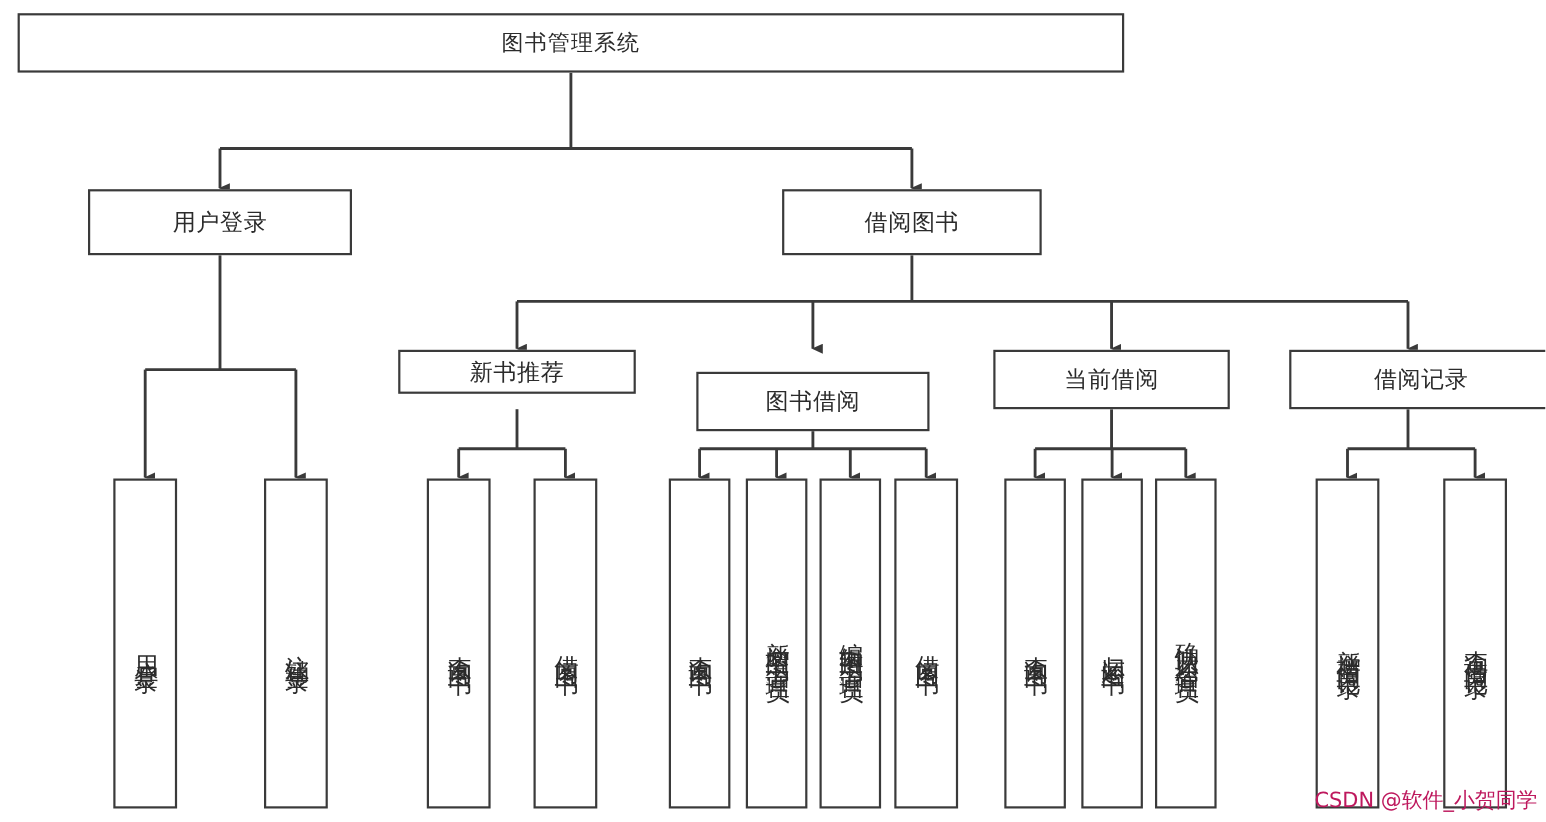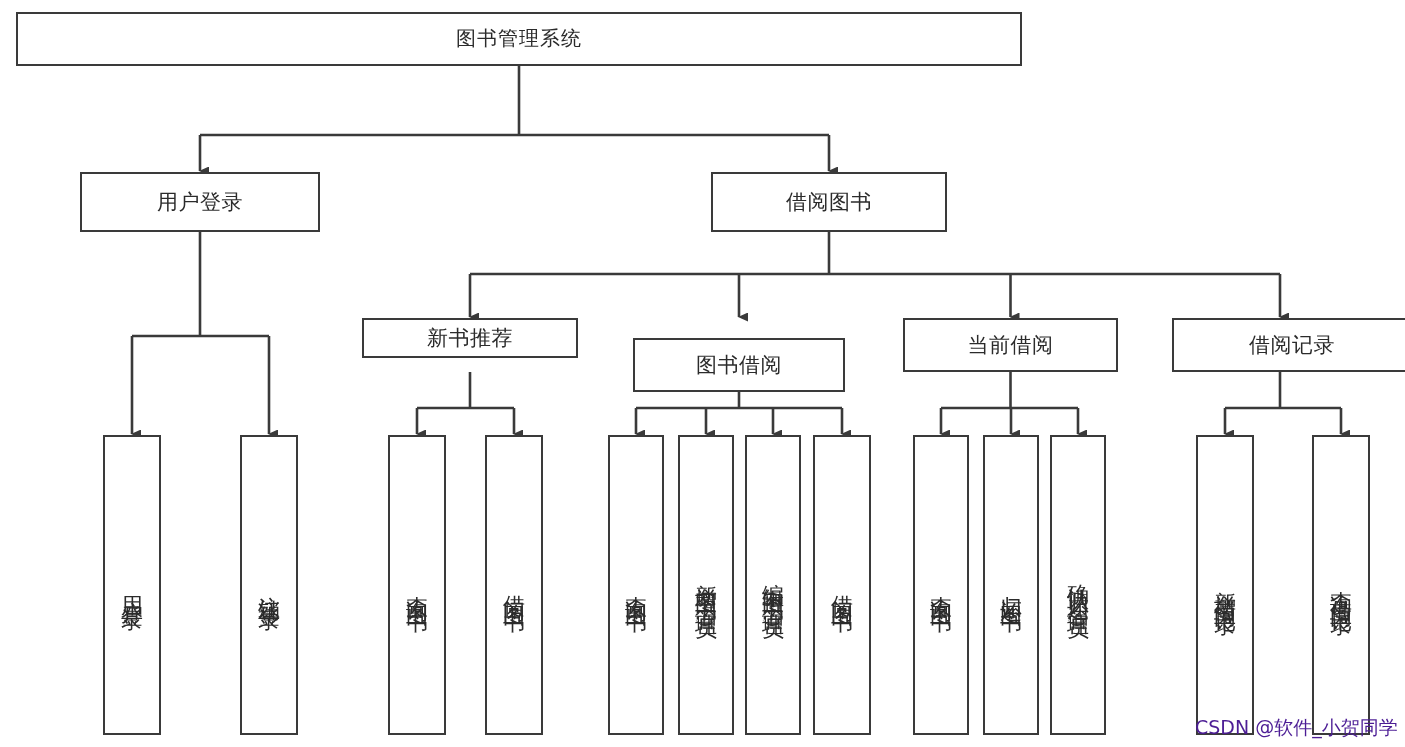--- a/index.html
+++ b/index.html
@@ -61,21 +61,21 @@
     writing-mode: vertical-rl;
     text-orientation: upright;
     font-size: 22px;
     letter-spacing: 5px;
     line-height: 1;
     text-align: left;
     max-height: 100%;
   }
   .watermark {
     position: absolute;
-    color: #4c1d95;
+    color: #be185d;
     font-size: 19px;
     font-family: "DejaVu Sans", "Liberation Sans", sans-serif;
     white-space: nowrap;
     user-select: none;
   }
 </style>
 </head>
 <body>
 
 <div id="canvas">

